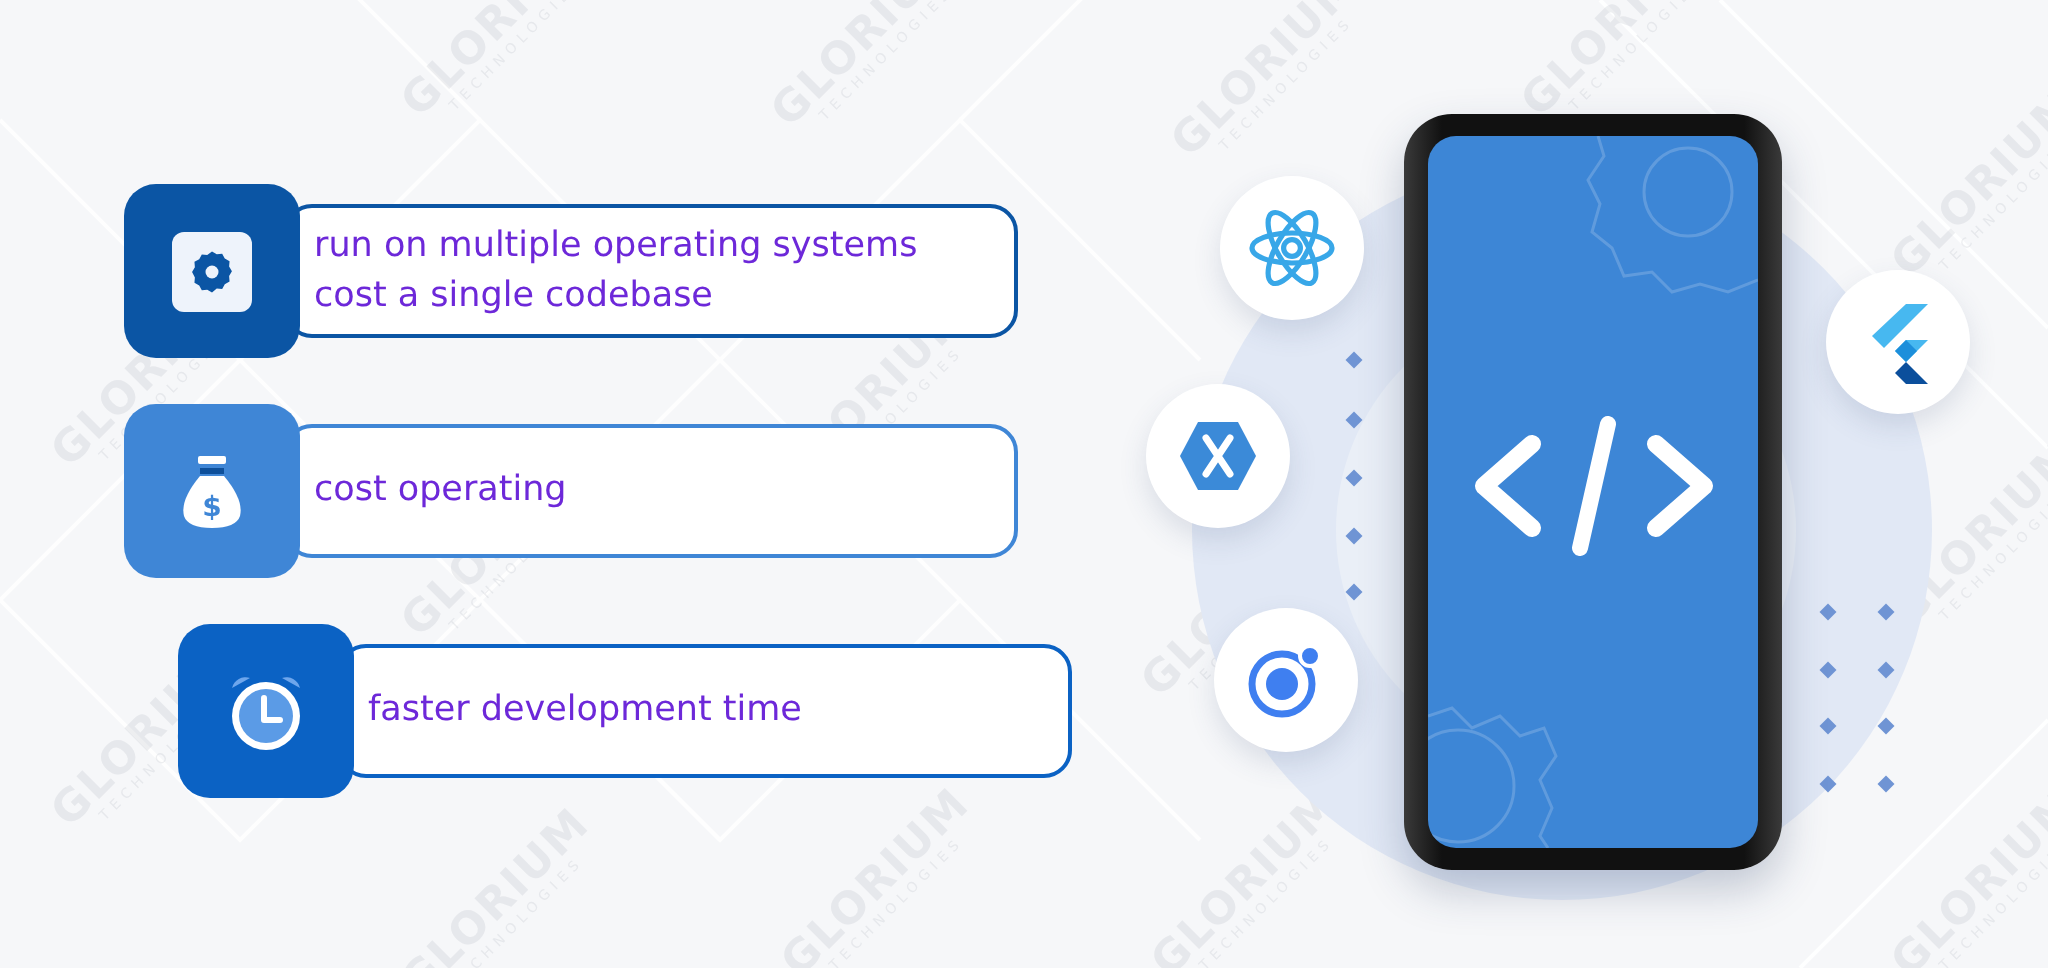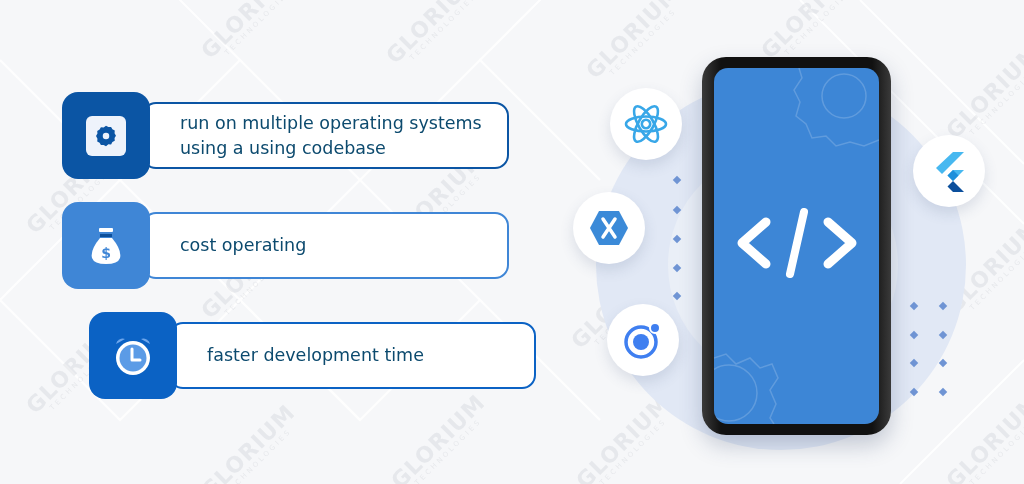--- a/index.html
+++ b/index.html
@@ -3,21 +3,21 @@
 <meta charset="utf-8">
 <style>
   html,body{margin:0;padding:0;}
   body{width:1024px;height:484px;overflow:hidden;background:#f6f7f9;font-family:"DejaVu Sans","Liberation Sans",sans-serif;position:relative;}
   .bg-lines{position:absolute;inset:0;}
   .wm{position:absolute;color:rgba(160,165,175,0.18);font-weight:bold;font-size:22px;letter-spacing:1px;transform:rotate(-45deg);line-height:1;white-space:nowrap;}
   .wm small{display:block;font-size:7px;letter-spacing:3px;text-align:center;font-weight:normal;}
   .feature{position:absolute;left:62px;width:447px;height:87px;}
   .feature .card{position:absolute;left:80px;top:10px;right:0;height:67px;background:#fff;border:2px solid;border-radius:14px;box-sizing:border-box;}
   .feature .tile{position:absolute;left:0;top:0;width:88px;height:87px;border-radius:16px;display:flex;align-items:center;justify-content:center;}
-  .feature .text{position:absolute;left:118px;top:10px;height:67px;display:flex;align-items:center;font-size:17.5px;color:#0c4a6e;line-height:25px;}
+  .feature .text{position:absolute;left:95px;top:10px;height:67px;display:flex;align-items:center;font-size:17.5px;color:#6d28d9;line-height:25px;}
   .halo1{position:absolute;left:596px;top:80px;width:370px;height:370px;border-radius:50%;background:#e1e8f5;}
   .halo2{position:absolute;left:668px;top:150px;width:230px;height:230px;border-radius:50%;background:#eaeff7;}
   .dot{position:absolute;width:6px;height:6px;background:#6f94d4;transform:rotate(45deg);}
   .phone{position:absolute;left:702px;top:57px;width:189px;height:378px;border-radius:24px;background:linear-gradient(90deg,#3a3a3a,#111 10%,#111 90%,#3a3a3a);box-shadow:0 10px 22px rgba(40,60,100,0.25);}
   .screen{position:absolute;left:12px;top:11px;width:165px;height:356px;border-radius:14px;background:#3d86d6;overflow:hidden;}
   .bubble{position:absolute;width:72px;height:72px;border-radius:50%;background:#fff;box-shadow:0 6px 14px rgba(60,80,120,0.15);display:flex;align-items:center;justify-content:center;}
 </style>
 </head>
 <body>
 
@@ -52,21 +52,21 @@
     <div style="width:40px;height:40px;border-radius:6px;background:#eef3fb;display:flex;align-items:center;justify-content:center;">
       <svg width="26" height="26" viewBox="0 0 24 24">
           <path fill="#0b55a4" d="M12 2.5l2.2 1.3 2.5-.2 1.2 2.2 2.2 1.2-.2 2.5 1.3 2.2-1.3 2.2.2 2.5-2.2 1.2-1.2 2.2-2.5-.2L12 21.5l-2.2-1.3-2.5.2-1.2-2.2-2.2-1.2.2-2.5L2.8 12l1.3-2.2-.2-2.5 2.2-1.2 1.2-2.2 2.5.2z"></path>
           <circle cx="12" cy="12" r="3" fill="#eef3fb"></circle>
         </svg>
     </div>
   </div>
   <div class="text">
     <div>
         <div>run on multiple operating systems</div>
-        <div>using a using codebase</div>
+        <div>cost a single codebase</div>
       </div>
   </div>
 </div>
 
 <div class="feature" style="top:202px;">
   <div class="card" style="border-color:#3f86d6;"></div>
   <div class="tile" style="background:#3f86d6;">
     <svg width="36" height="40" viewBox="0 0 36 40">
       <rect x="11" y="2" width="14" height="4" rx="1" fill="#fff"></rect>
       <rect x="12" y="8" width="12" height="3" fill="#0d4f9a"></rect>

